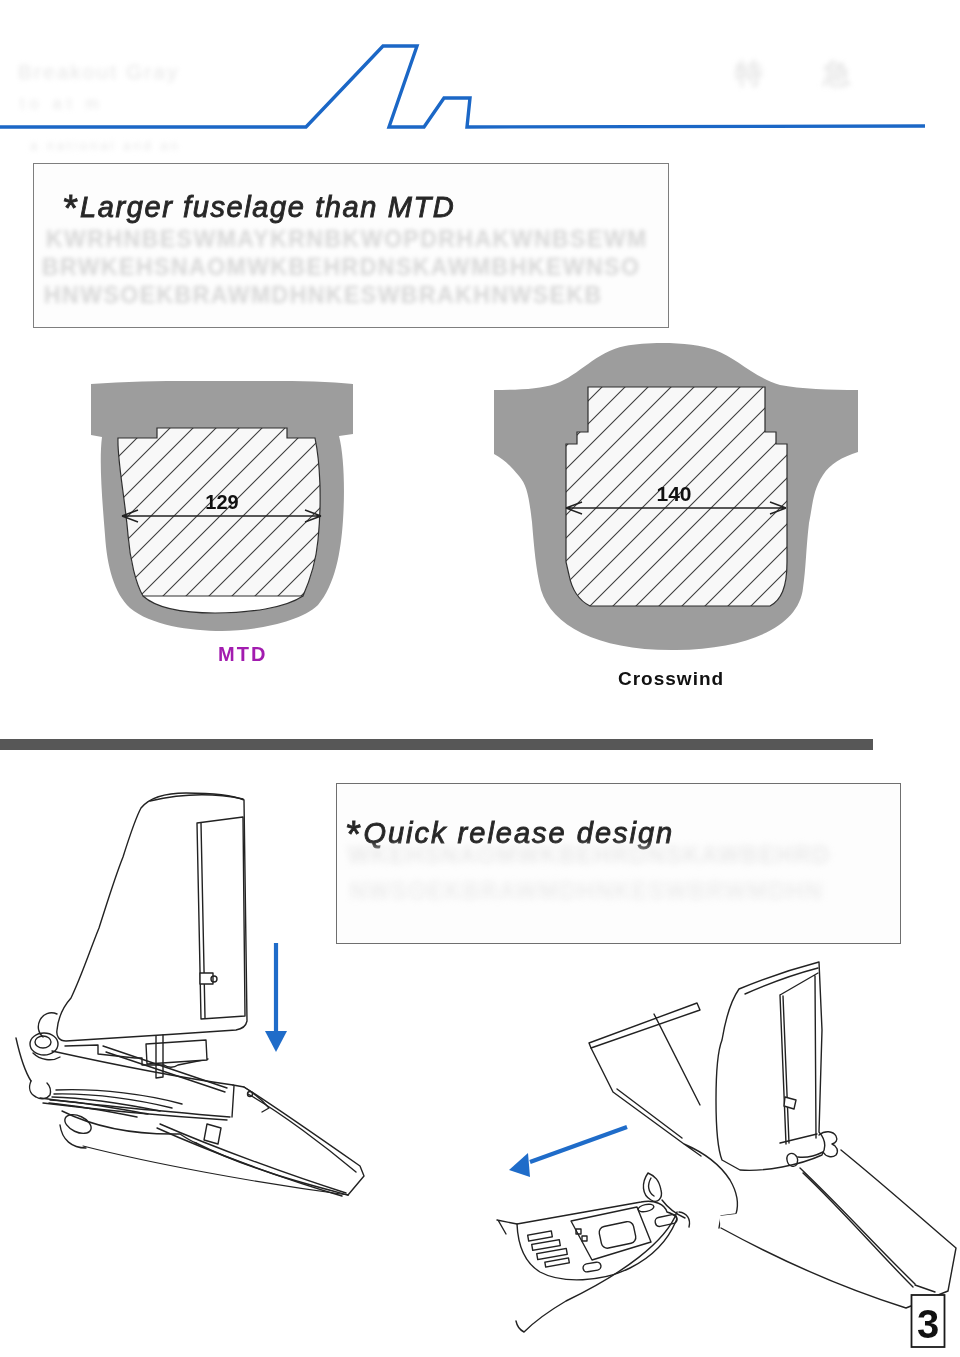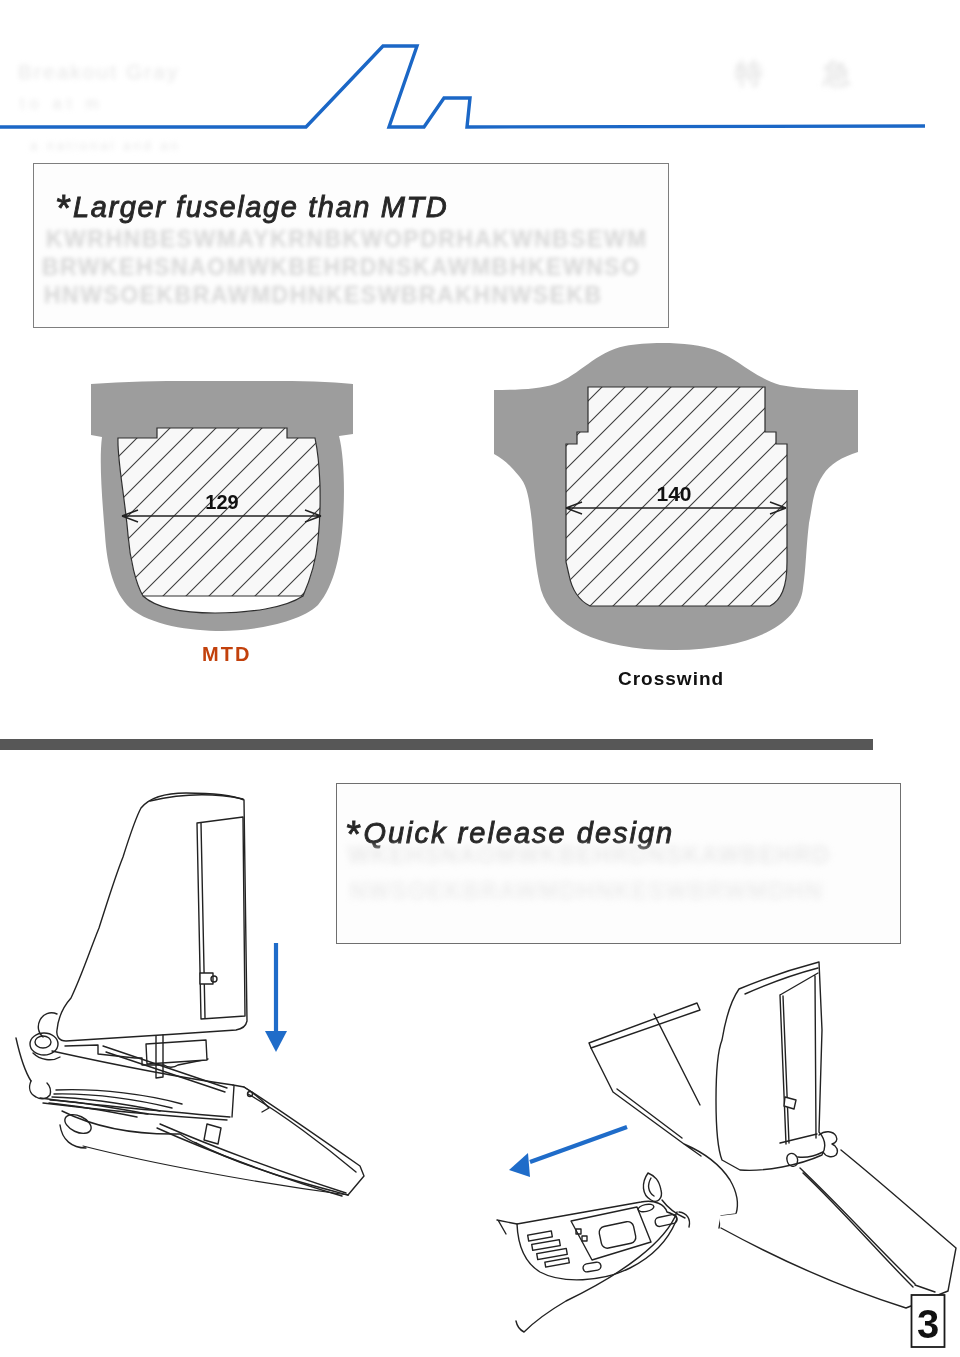--- a/index.html
+++ b/index.html
@@ -113,24 +113,24 @@
 <text x="222" y="509" font-family="Liberation Sans" font-size="20" font-weight="bold" fill="#111" text-anchor="middle">129</text>
 <text x="674" y="501" font-family="Liberation Sans" font-size="21" font-weight="bold" fill="#111" text-anchor="middle">140</text>
 </svg>
 
 <div class="abs ghost" style="left:18px;top:60px;font-size:21px;letter-spacing:2px;">Breakout Gray</div>
 <div class="abs ghost" style="left:20px;top:95px;font-size:16px;letter-spacing:5px;">to at m</div>
 <div class="abs ghost" style="left:735px;top:55px;font-size:28px;font-weight:bold;letter-spacing:26px;">特 急</div>
 <div class="abs ghost" style="left:30px;top:138px;font-size:13px;letter-spacing:3px;">a national and an</div>
 
 <div class="abs" style="left:33px;top:163px;width:634px;height:163px;border:1.5px solid #7e7e7e;background:#fdfdfd;"></div>
-<div class="abs head" style="left:55px;top:184px;font-size:29px;letter-spacing:1.6px;"><span class="star">*</span>Larger fuselage than MTD</div>
+<div class="abs head" style="left:62px;top:184px;font-size:29px;letter-spacing:1.6px;"><span class="star">*</span>Larger fuselage than MTD</div>
 <div class="abs gline" style="left:46px;top:226px;width:612px;">KWRHNBESWMAYKRNBKWOPDRHAKWNBSEWM</div>
 <div class="abs gline" style="left:42px;top:254px;width:618px;">BRWKEHSNAOMWKBEHRDNSKAWMBHKEWNSO</div>
 <div class="abs gline" style="left:44px;top:282px;width:600px;">HNWSOEKBRAWMDHNKESWBRAKHNWSEKB</div>
 
 <div class="abs" style="left:336px;top:783px;width:563px;height:159px;border:1.5px solid #6f6f6f;background:#fdfdfd;"></div>
 <div class="abs head" style="left:345px;top:810px;font-size:29px;letter-spacing:2px;"><span class="star">*</span>Quick release design</div>
 <div class="abs gline" style="left:348px;top:842px;width:540px;color:#eaeaea;filter:blur(3.5px);">WKEHSNAOMWKBEHRDNSKAWBEHRD</div>
 <div class="abs gline" style="left:350px;top:878px;width:530px;color:#ededed;filter:blur(3.5px);">NWSOEKBRAWMDHNKESWBRWMDHN</div>
 
-<div class="abs" style="left:202px;top:643px;font-size:20px;font-weight:bold;color:#c2410c;letter-spacing:2px;">MTD</div>
+<div class="abs" style="left:218px;top:643px;font-size:20px;font-weight:bold;color:#a21caf;letter-spacing:2px;">MTD</div>
 <div class="abs" style="left:618px;top:668px;font-size:19px;font-weight:bold;color:#111;letter-spacing:1px;">Crosswind</div>
 
 </body></html>

